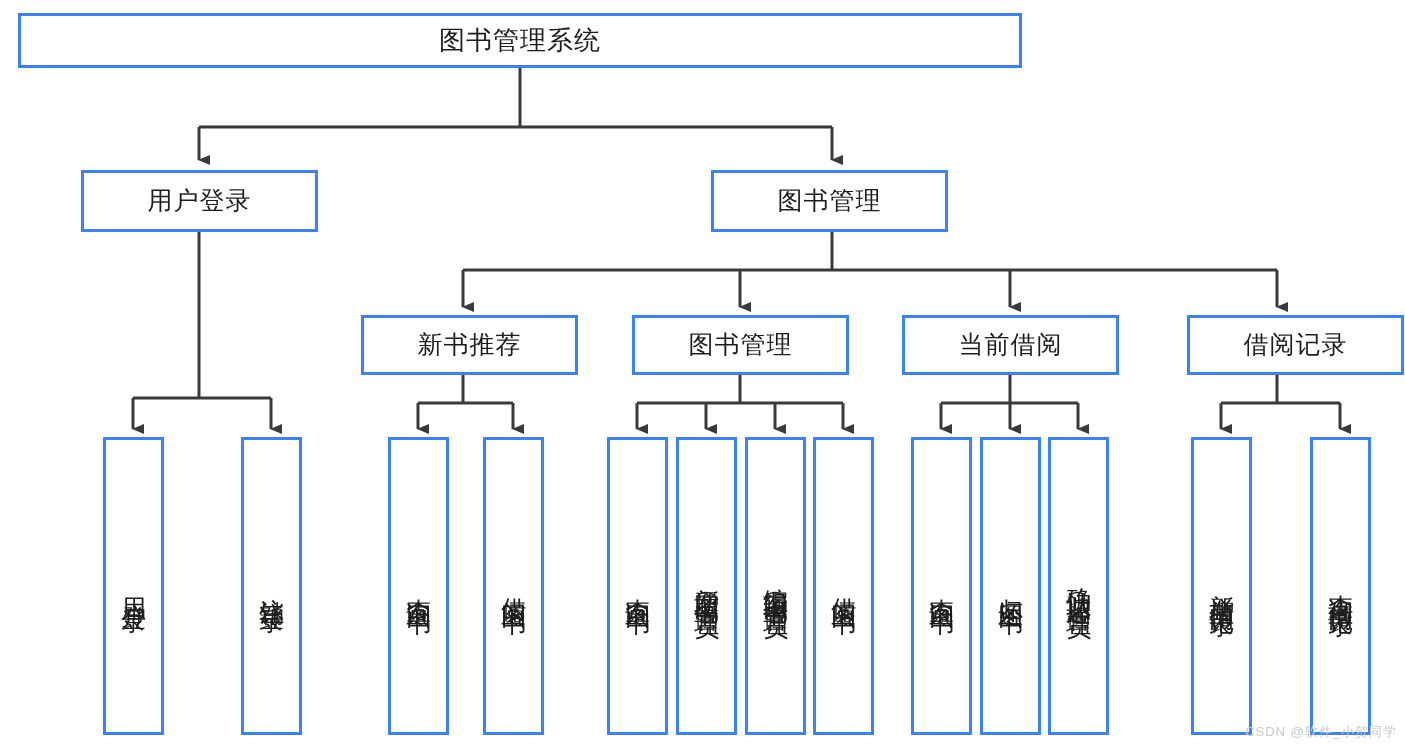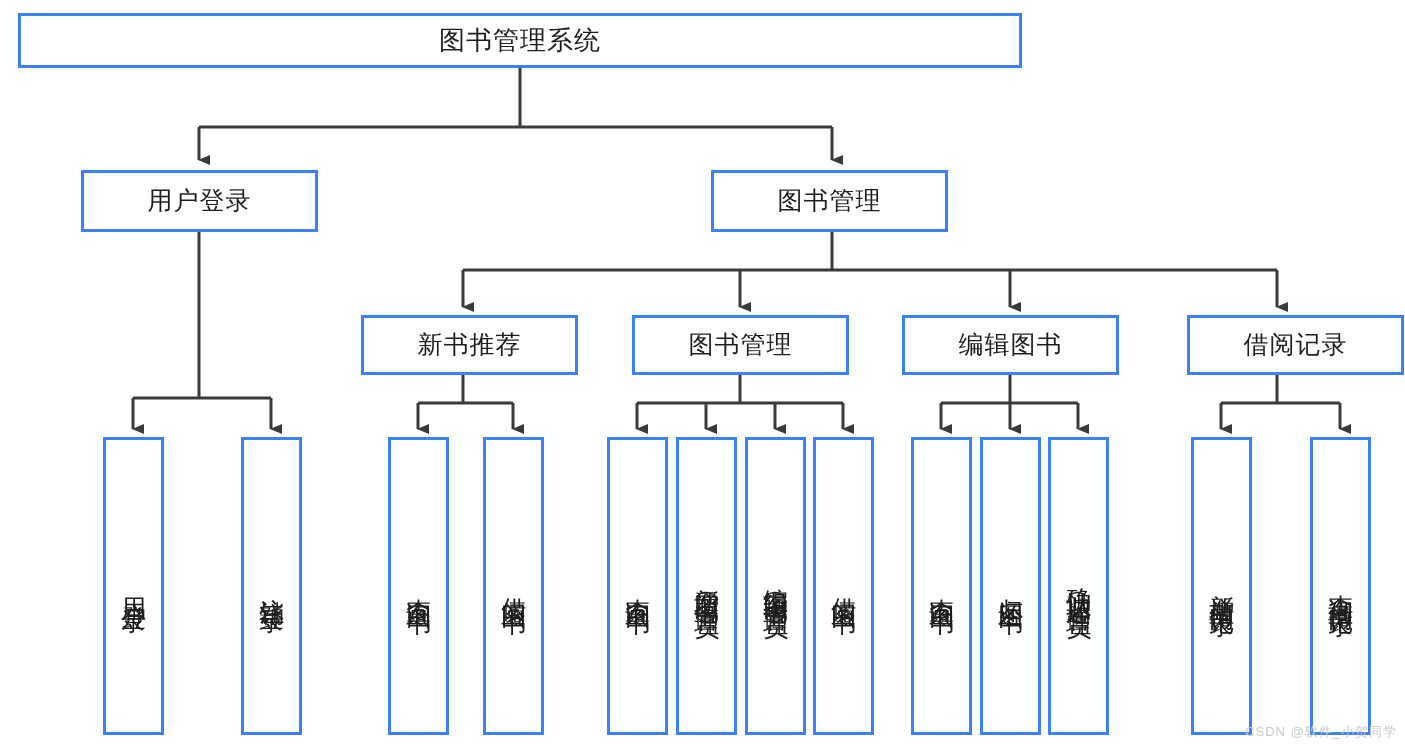--- a/index.html
+++ b/index.html
@@ -134,21 +134,21 @@
     <span>图书管理</span>
   </div>
 
   <div class="node h" style="left:361px; top:315px; width:217px; height:60px;">
     <span>新书推荐</span>
   </div>
   <div class="node h" style="left:632px; top:315px; width:217px; height:60px;">
     <span>图书管理</span>
   </div>
   <div class="node h" style="left:902px; top:315px; width:217px; height:60px;">
-    <span>编辑图书</span>
+    <span>当前借阅</span>
   </div>
   <div class="node h" style="left:1169px; top:315px; width:217px; height:60px;margin-left:18px;">
     <span>借阅记录</span>
   </div>
 
   <div class="node v" style="left:103px; top:437px; width:61px; height:298px;">
     <span class="vtext">用户登录</span>
   </div>
   <div class="node v" style="left:241px; top:437px; width:61px; height:298px;">
     <span class="vtext">注销登录</span>

